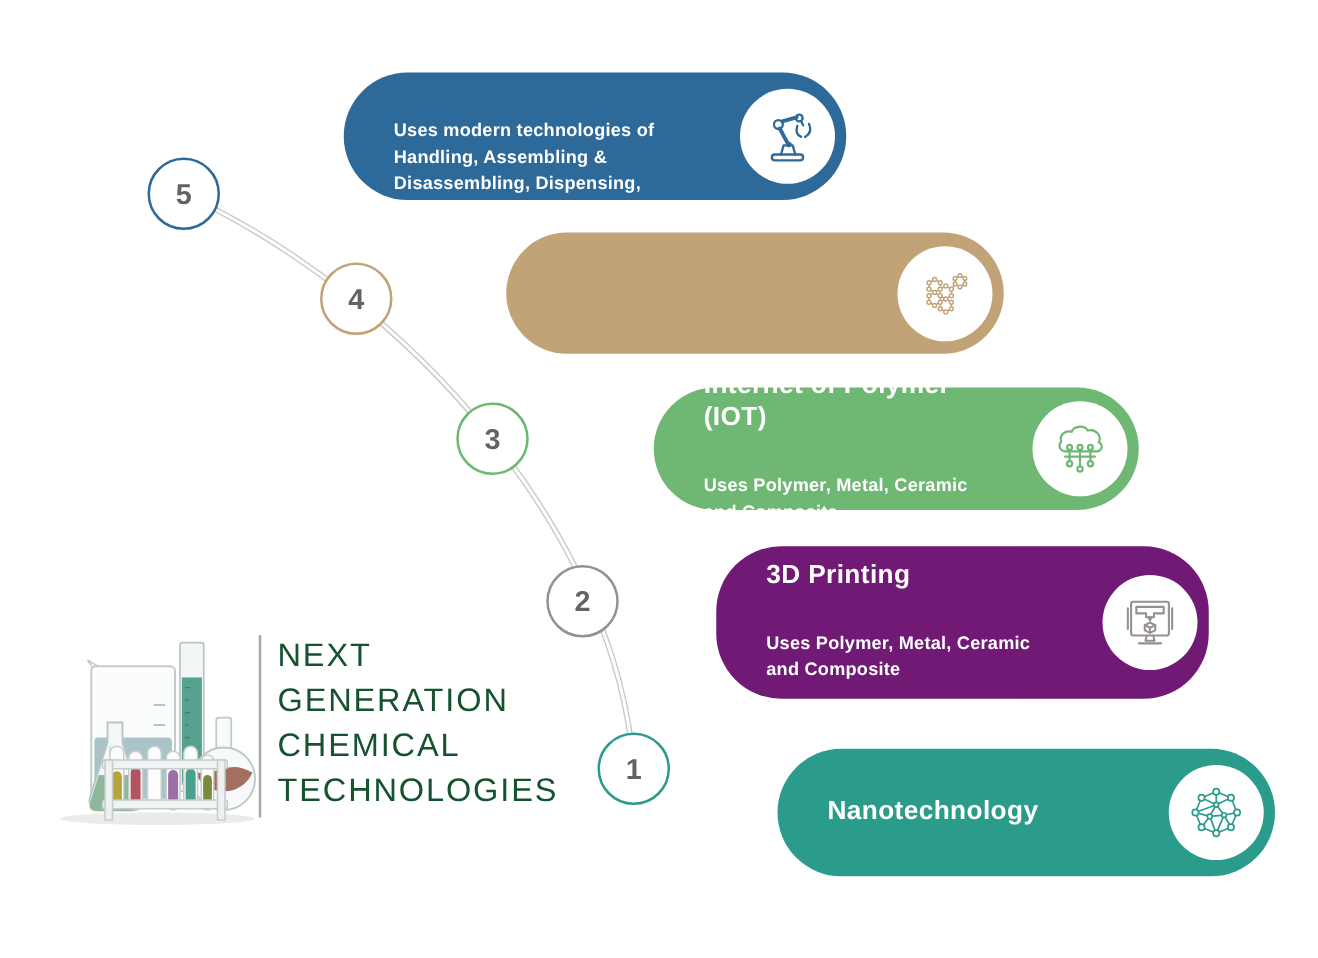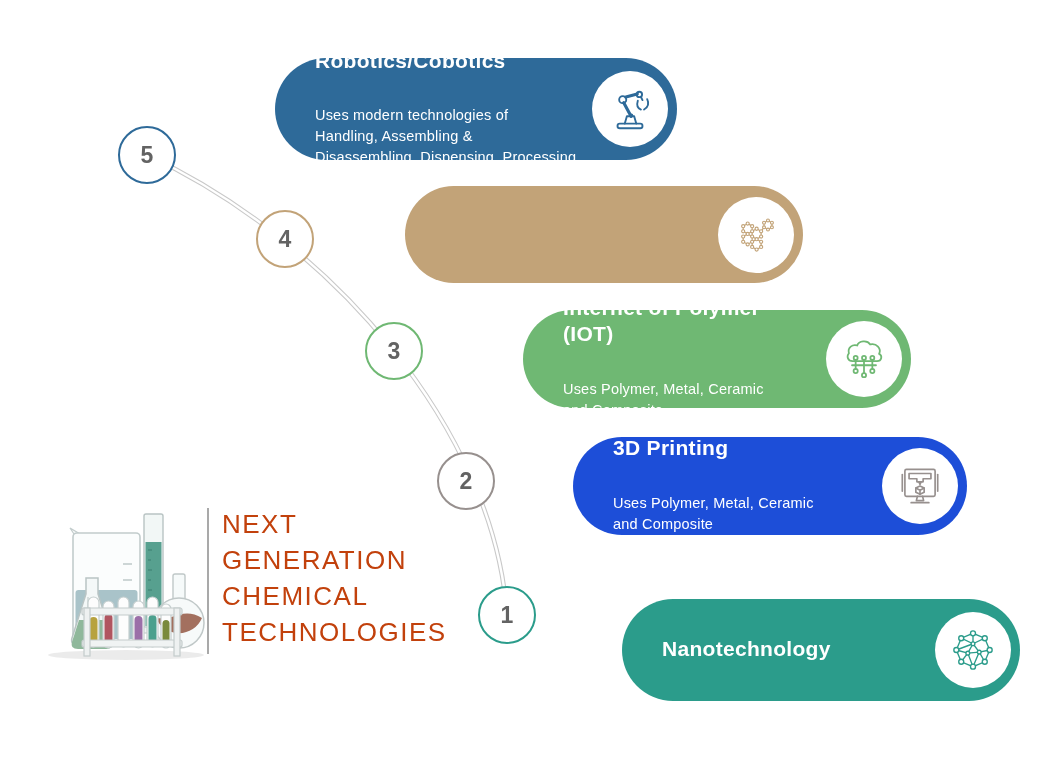--- a/index.html
+++ b/index.html
@@ -18,21 +18,21 @@
   .step-circle .num{
     font-size:23px;font-weight:bold;color:#636363;letter-spacing:0;
   }
   
   .pill{
     position:absolute;border-radius:52px;color:#ffffff;
     display:flex;flex-direction:column;justify-content:center;
     box-sizing:border-box;padding:10px 100px 12px 40px;gap:24px;
   }
   .pill-title{font-size:21px;font-weight:600;letter-spacing:.3px;line-height:1.25;}
-  .pill-desc{font-size:14.5px;font-weight:400;line-height:1.45;margin-top:7px;white-space:pre-line;letter-spacing:.2px;}
+  .pill-desc{font-size:14.5px;font-weight:700;line-height:1.45;margin-top:7px;white-space:pre-line;letter-spacing:.2px;}
   .icon-badge{
     position:absolute;right:9px;top:50%;transform:translateY(-50%);
     width:76px;height:76px;border-radius:50%;background:#ffffff;
     display:flex;align-items:center;justify-content:center;
   }
   .icon-badge svg{width:50px;height:50px;display:block;}
   
   .brand-title{
     position:absolute;left:222px;top:506px;width:260px;
     font-size:26px;line-height:36px;font-weight:300;color:#6e6e6e;
@@ -144,21 +144,21 @@
           <path d="M24 25 V37.5"></path>
           <path d="M32 25 V33.5"></path>
         <path d="M12.5 30 H35.5"></path>
         <circle cx="16" cy="35.5" r="2"></circle>
           <circle cx="24" cy="39.5" r="2"></circle>
           <circle cx="32" cy="35.5" r="2"></circle>
       </svg>
     </div>
   </div>
 
-  <div class="pill" style="left: 573px; top: 437px; width: 394px; height: 98px; background-color: #1d4ed8;">
+  <div class="pill" style="left: 573px; top: 437px; width: 394px; height: 122px; background-color: #701a75;">
     <div class="pill-title">3D Printing</div>
     <div class="pill-desc">Uses Polymer, Metal, Ceramic
 and Composite</div>
     <div class="icon-badge" style="color: rgb(151, 144, 142);">
       <svg viewBox="0 0 48 48" fill="none" stroke="currentColor" stroke-width="1.6" stroke-linecap="round" stroke-linejoin="round">
         <rect x="9.5" y="8" width="29" height="26" rx="1.5"></rect>
         <path d="M7 13 V29"></path>
           <path d="M41 13 V29"></path>
         <path d="M21.5 34 L20.5 38 H27.5 L26.5 34"></path>
         <path d="M15.5 40 H32.5"></path>
@@ -227,18 +227,18 @@
     <rect x="106.5" y="114" width="8" height="30.5" rx="4" fill="#9b6fa8"></rect>
     <rect x="120.5" y="113" width="8" height="30.5" rx="4" fill="#4ba08d"></rect>
     <rect x="134.5" y="118" width="7" height="26.5" rx="3.5" fill="#7a8a3c"></rect>
 
     <rect x="54" y="106" width="100" height="7" rx="2" fill="#f0f3f3" stroke="#c4cccc" stroke-width="1.2"></rect>
     <rect x="54" y="138" width="100" height="7" rx="2" fill="#f0f3f3" stroke="#c4cccc" stroke-width="1.2"></rect>
     <rect x="56" y="106" width="6" height="48" fill="#eef1f1" stroke="#c4cccc" stroke-width="1.2"></rect>
     <rect x="146" y="106" width="6" height="48" fill="#eef1f1" stroke="#c4cccc" stroke-width="1.2"></rect>
   </svg>
   <div class="brand-divider"></div>
-  <div class="brand-title" style="color: #c2410c;">NEXT
+  <div class="brand-title" style="color: #14532d;">NEXT
 GENERATION
 CHEMICAL
 TECHNOLOGIES</div>
 
 </div>
 
 </body></html>

